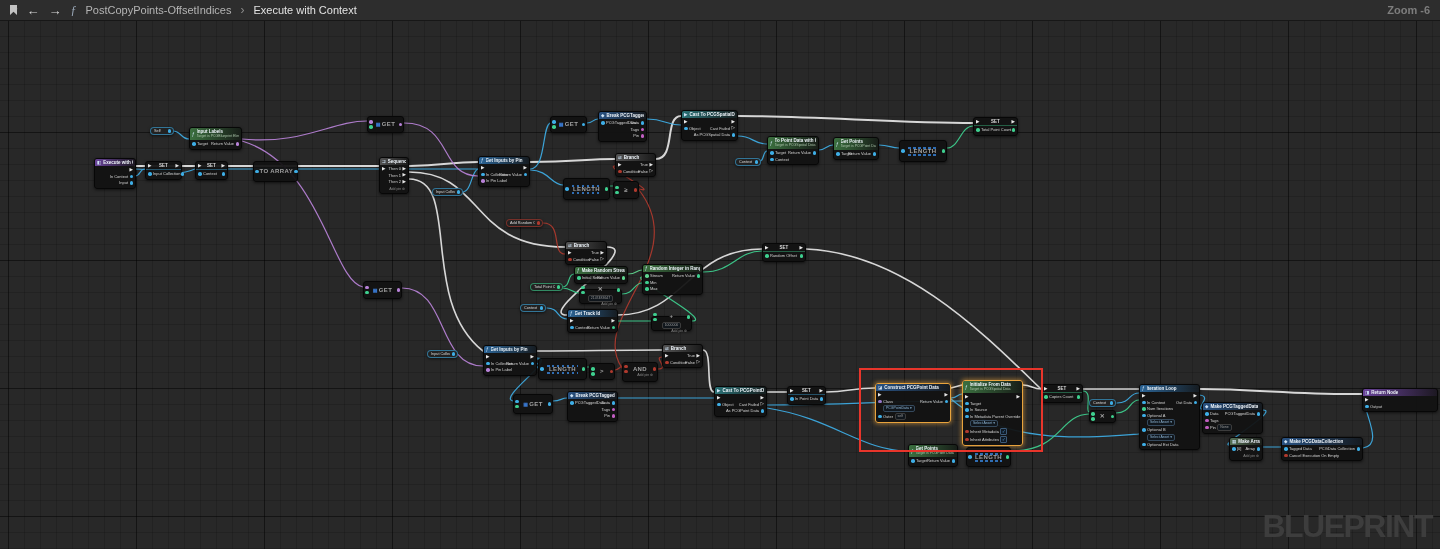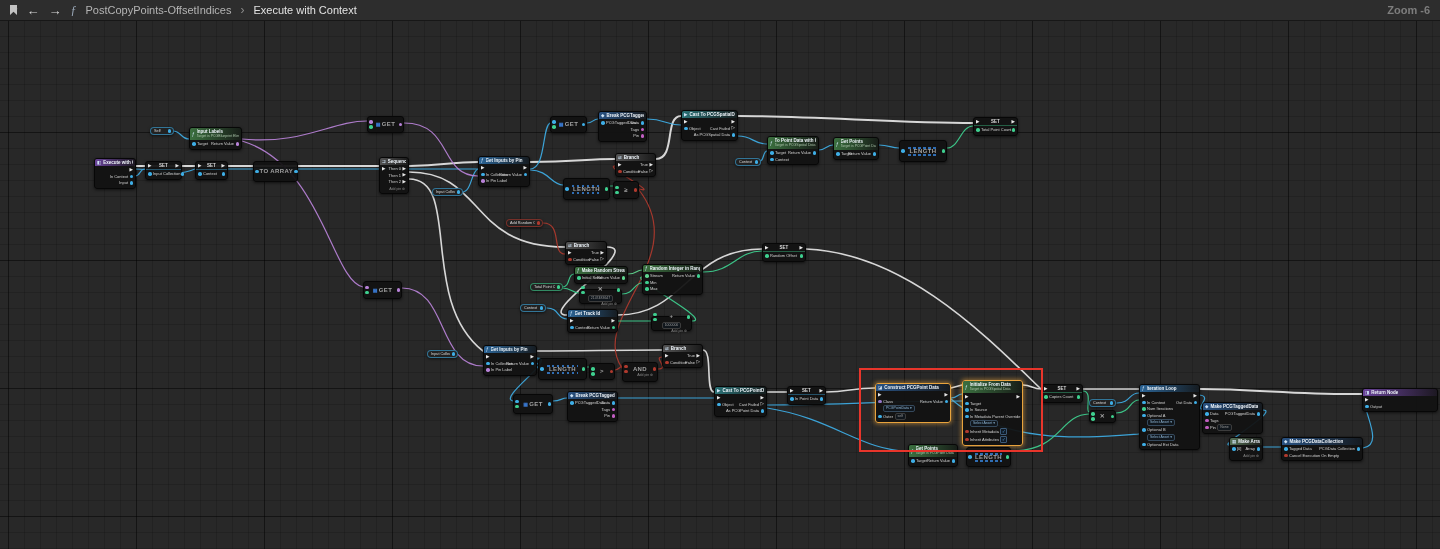--- a/index.html
+++ b/index.html
@@ -89,20 +89,21 @@
   <span class="navarr">←</span>
   <span class="navarr">→</span>
   <span class="fn-ic">ƒ</span>
   <span class="crumb-root">PostCopyPoints-OffsetIndices</span>
   <span class="crumb-sep">›</span>
   <span class="crumb-cur">Execute with Context</span>
   <span class="zoomlbl">Zoom -6</span>
 </div>
 
 <div class="graph" style="background-color: rgb(40, 40, 40);">
+  <div class="watermark" style="color: rgb(61, 61, 61);">BLUEPRINT</div>
   <svg id="wires" width="1440" height="549">
       <path d="M135,166 L379,166" fill="none" stroke="#e6e6e6" stroke-width="2" stroke-linecap="round" opacity="0.92"></path>
       <path d="M409,166 C445,166 448,162 478,162" fill="none" stroke="#e6e6e6" stroke-width="2" stroke-linecap="round" opacity="0.92"></path>
       <path d="M530,162 C575,162 585,159 615,159" fill="none" stroke="#e6e6e6" stroke-width="2" stroke-linecap="round" opacity="0.92"></path>
       <path d="M656,159 C676,159 664,116 681,116" fill="none" stroke="#e6e6e6" stroke-width="2" stroke-linecap="round" opacity="0.92"></path>
       <path d="M738,116 C810,116 900,123 973,123" fill="none" stroke="#e6e6e6" stroke-width="2" stroke-linecap="round" opacity="0.92"></path>
       <path d="M409,172 C485,172 468,247 565,247" fill="none" stroke="#e6e6e6" stroke-width="1.6" stroke-linecap="round" opacity="0.92"></path>
       <path d="M409,179 C462,179 418,300 483,351" fill="none" stroke="#e6e6e6" stroke-width="1.6" stroke-linecap="round" opacity="0.92"></path>
       <path d="M537,351 C590,351 608,350 662,350" fill="none" stroke="#e6e6e6" stroke-width="1.6" stroke-linecap="round" opacity="0.92"></path>
       <path d="M607,247 C645,247 535,315 567,315" fill="none" stroke="#e6e6e6" stroke-width="1.6" stroke-linecap="round" opacity="0.92"></path>

